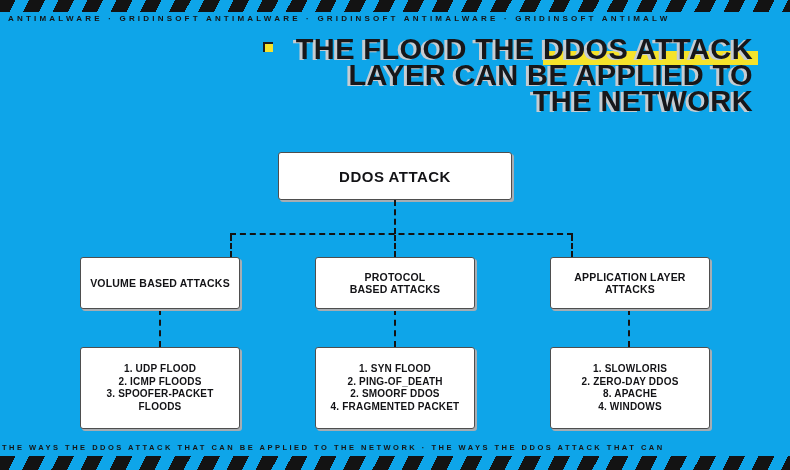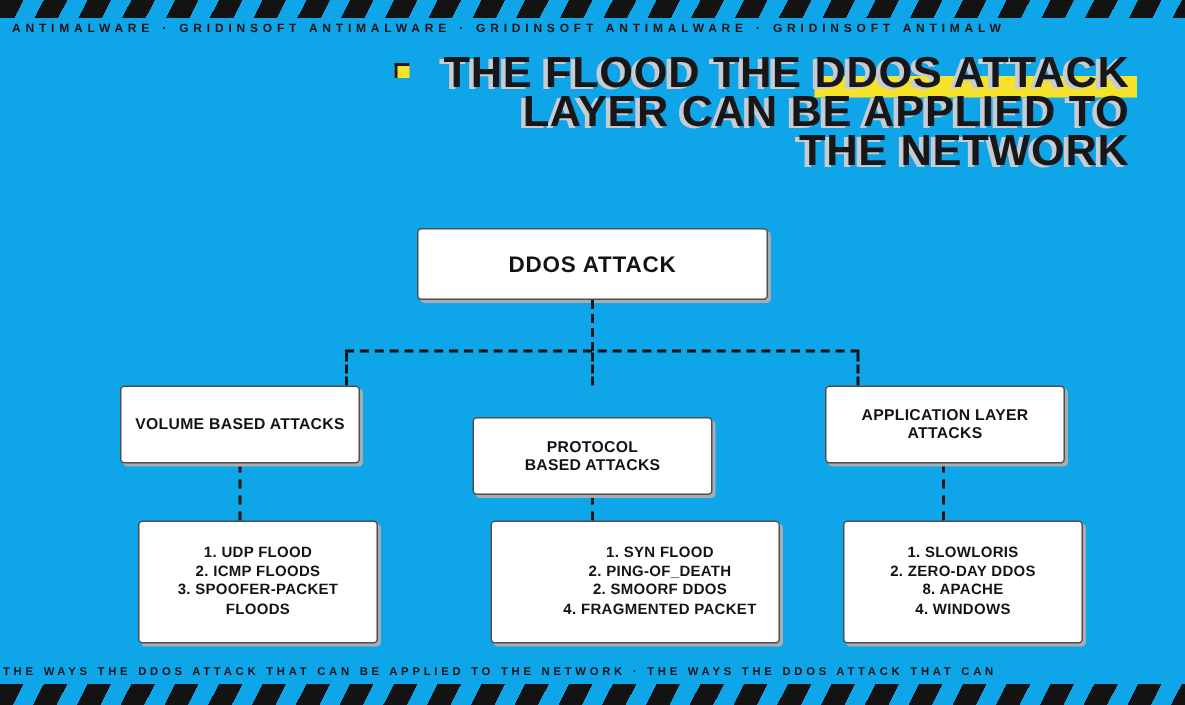--- a/index.html
+++ b/index.html
@@ -36,25 +36,25 @@
   }
 
   
   .node{
     position:absolute;background:#ffffff;border:1px solid #4e4e4e;border-radius:3px;
     box-shadow:2px 2px 0 #a7adb2;display:flex;align-items:center;justify-content:center;
     text-align:center;color:#131316;font-weight:bold;
   }
   .root-node{left:278px;top:152px;width:232px;height:46px;font-size:15px;letter-spacing:.5px;}
   .cat{top:257px;width:158px;height:50px;font-size:10.5px;line-height:12.5px;letter-spacing:.2px;}
-  .cat.b0{left:80px;} .cat.b1{left:315px;margin-top:21px;} .cat.b2{left:550px;}
+  .cat.b0{left:80px;} .cat.b1{left:315px;} .cat.b2{left:550px;}
   .cat .lbl{display:inline-block;}
   .b1 .lbl{max-width:100px;} .b2 .lbl{max-width:125px;}
-  .list{top:347px;width:158px;height:80px;font-size:10px;line-height:12.5px;letter-spacing:.2px;margin-left:12px;}
-  .list.b0{left:80px;} .list.b1{left:315px;padding-left:33px;} .list.b2{left:550px;}
+  .list{top:347px;width:158px;height:80px;font-size:10px;line-height:12.5px;letter-spacing:.2px;}
+  .list.b0{left:80px;} .list.b1{left:315px;} .list.b2{left:550px;}
   .list .items{width:142px;margin:0 auto;}
 
   
   .dash-v{position:absolute;width:0;border-left:2px dashed #131313;}
   .dash-h{position:absolute;height:0;border-top:2px dashed #131313;}
   .c-root{left:394px;top:200px;height:34px;}
   .c-h{left:230px;top:233px;width:343px;}
   .c-d0{left:230px;top:235px;height:22px;}
   .c-d1{left:394px;top:235px;height:22px;}
   .c-d2{left:571px;top:235px;height:22px;}

